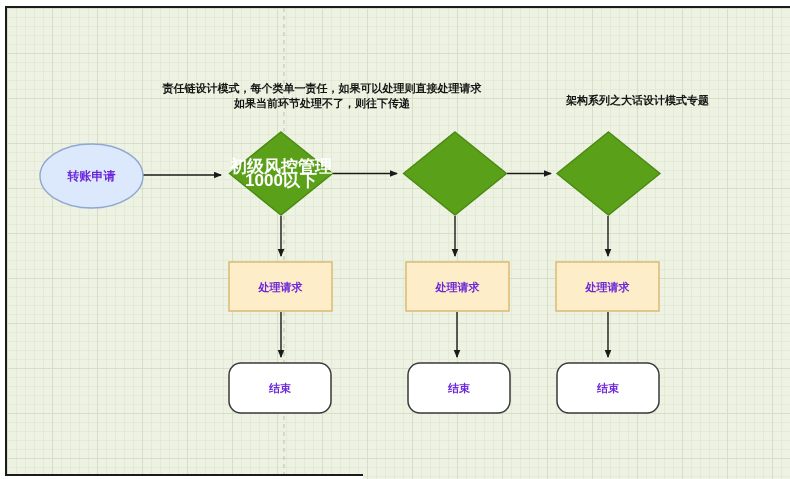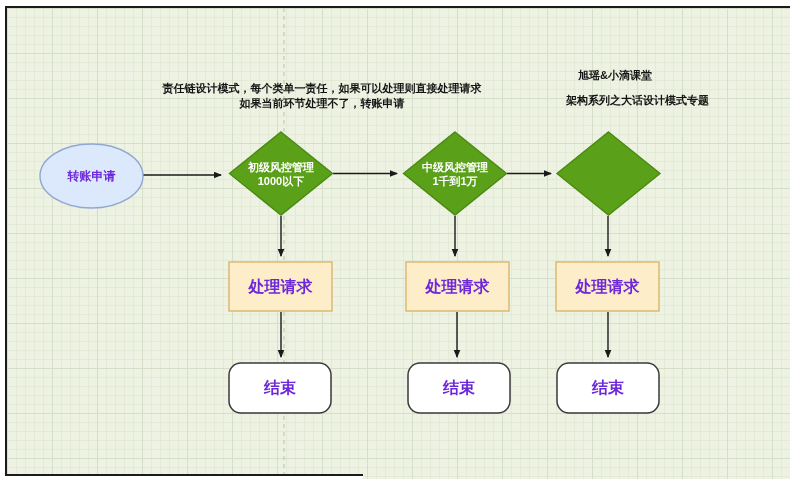--- a/index.html
+++ b/index.html
@@ -28,23 +28,23 @@
     background:#ffffff;border-top:2px solid #1b1b1b;z-index:5;
   }
 
   #shape-layer{position:absolute;left:0;top:0;width:790px;height:479px;z-index:2;}
 
   .label{
     position:absolute;display:flex;flex-direction:column;align-items:center;
     justify-content:center;text-align:center;z-index:3;
     font-weight:bold;color:#6d28d9;pointer-events:none;
   }
-  .decision-label{color:#ffffff;font-size:11px;line-height:14px;}
+  .decision-label{color:#ffffff;font-size:17px;line-height:14px;}
   .start-label{font-size:12px;line-height:15px;}
-  .process-label,.end-label{font-size:16px;line-height:14px;}
+  .process-label,.end-label{font-size:11px;line-height:14px;}
   .note{
     position:absolute;z-index:3;text-align:center;font-weight:bold;
     color:#141414;font-size:11px;line-height:15px;
   }
 </style>
 </head>
 <body>
 
 <div id="stage">
   <div id="canvas"></div>
@@ -81,34 +81,29 @@
     <rect x="406" y="262" width="103" height="49" fill="#fdeec9" stroke="#d9b66e" stroke-width="1.4"></rect>
     <rect x="556" y="262" width="103" height="49" fill="#fdeec9" stroke="#d9b66e" stroke-width="1.4"></rect>
 
     <rect x="229" y="363" width="102" height="50" rx="12" fill="#ffffff" stroke="#3a3a3a" stroke-width="1.5"></rect>
     <rect x="408" y="363" width="102" height="50" rx="12" fill="#ffffff" stroke="#3a3a3a" stroke-width="1.5"></rect>
     <rect x="557" y="363" width="102" height="50" rx="12" fill="#ffffff" stroke="#3a3a3a" stroke-width="1.5"></rect>
   </svg>
 
   <div class="note" style="left:150px;top:81px;width:344px;font-family:Liberation Serif, serif;">
     <div>责任链设计模式，每个类单一责任，如果可以处理则直接处理请求</div>
-    <div>如果当前环节处理不了，转账申请</div>
+    <div>如果当前环节处理不了，则往下传递</div>
   </div>
-  <div class="note" style="left:530px;top:68px;width:170px;">旭瑶&amp;小滴课堂</div>
   <div class="note" style="left:519px;top:93px;width:190px;text-align:right;">架构系列之大话设计模式专题</div>
 
   <div class="label start-label" style="left:40px;top:146px;width:103px;height:60px;">转账申请</div>
 
   <div class="label decision-label" style="left:230px;top:132px;width:102px;height:83px;">
     <div>初级风控管理</div>
     <div>1000以下</div>
-  </div>
-  <div class="label decision-label" style="left:404px;top:132px;width:102px;height:83px;">
-    <div>中级风控管理</div>
-    <div>1千到1万</div>
   </div>
 
   <div class="label process-label" style="left:229px;top:262px;width:103px;height:49px;">处理请求</div>
   <div class="label process-label" style="left:406px;top:262px;width:103px;height:49px;">处理请求</div>
   <div class="label process-label" style="left:556px;top:262px;width:103px;height:49px;">处理请求</div>
 
   <div class="label end-label" style="left:229px;top:363px;width:102px;height:50px;">结束</div>
   <div class="label end-label" style="left:408px;top:363px;width:102px;height:50px;">结束</div>
   <div class="label end-label" style="left:557px;top:363px;width:102px;height:50px;">结束</div>
 </div>

